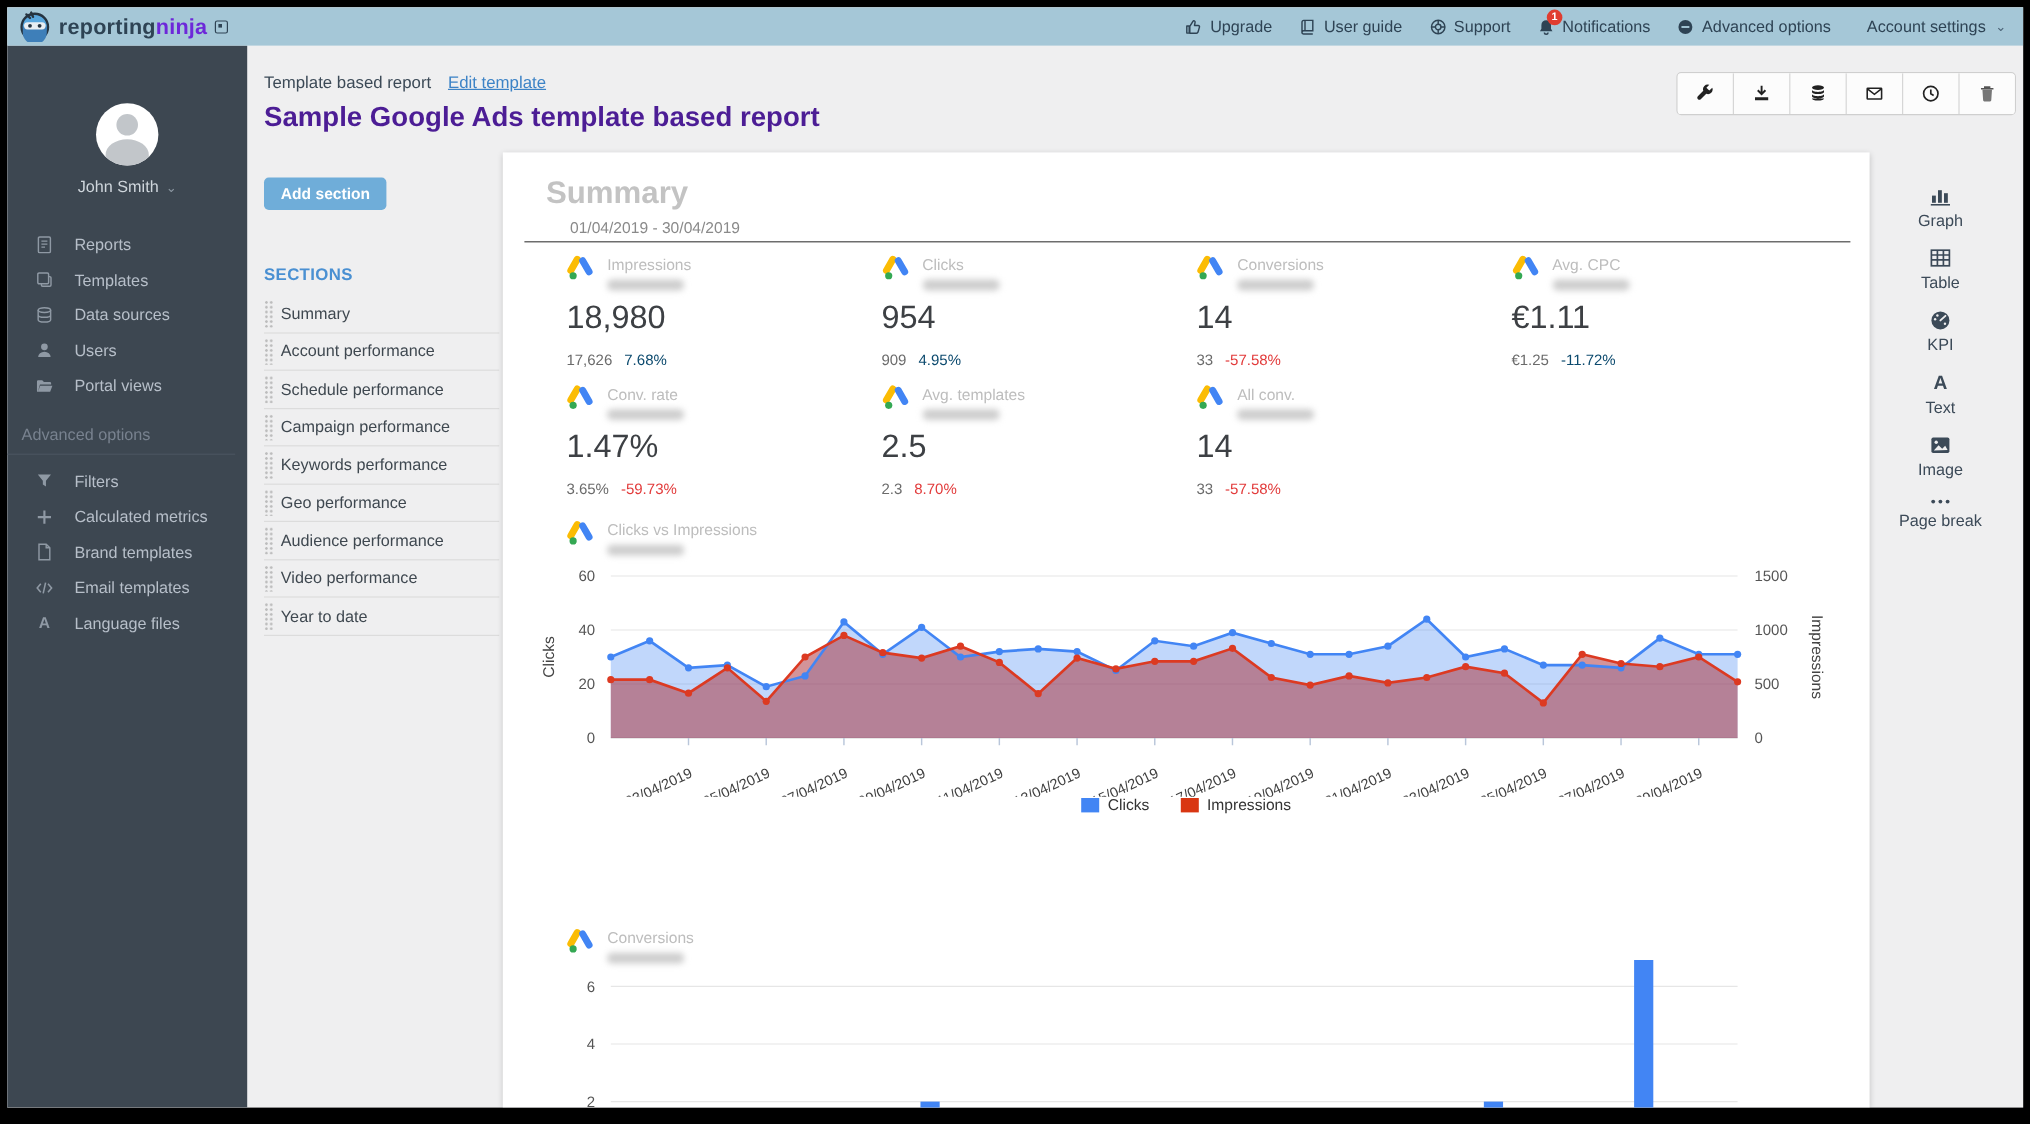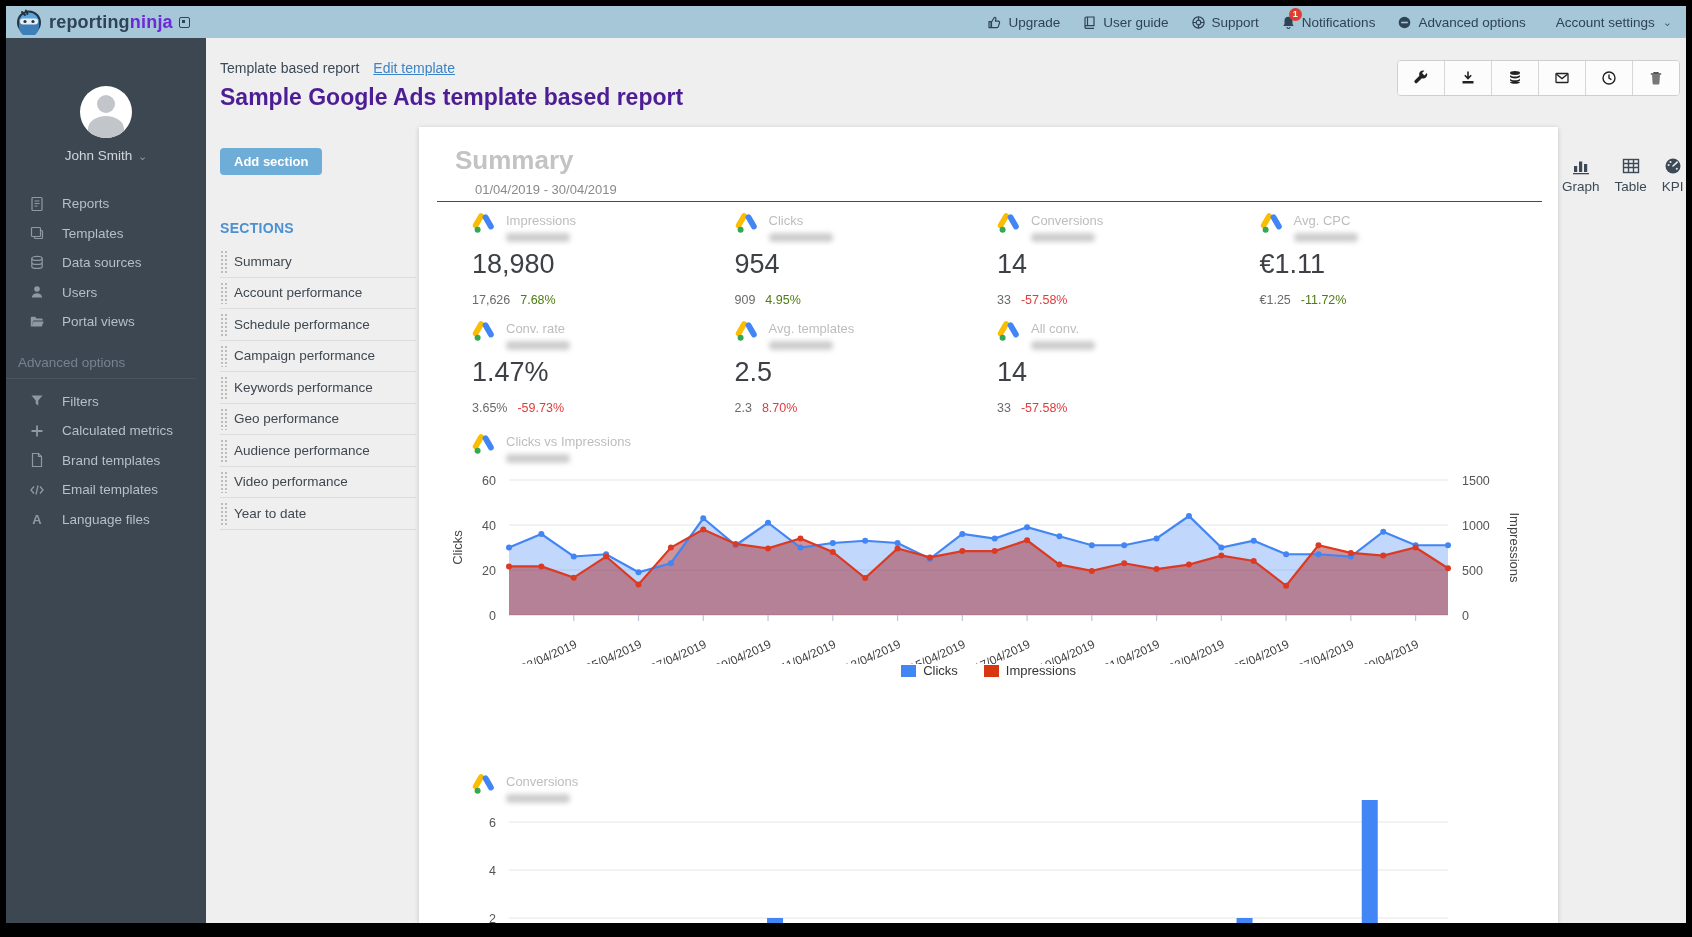--- a/index.html
+++ b/index.html
@@ -48,28 +48,28 @@
   .r-date{position:absolute;left:56px;top:55px;font-size:13px;color:#8a8a8a;}
   .r-rule{position:absolute;left:18px;right:16px;top:74px;border-top:1px solid #4a4a4a;}
   .kpi-grid{position:absolute;left:53px;top:84px;width:1050px;display:grid;grid-template-columns:repeat(4,1fr);row-gap:4px;}
   .kpi{height:104px;position:relative;}
   .kpi-h{display:flex;align-items:flex-start;gap:8px;}
   .kpi-label{font-size:13px;color:#bdbdbd;margin-top:2px;}
   .blob{width:64px;height:9px;background:#cdcdcd;border-radius:4px;filter:blur(2.5px);margin-top:5px;}
   .kpi-val{position:absolute;left:0;top:38px;font-size:27px;color:#3d4044;}
   .kpi-prev{position:absolute;left:0;top:82px;font-size:12.5px;color:#6b6b6b;}
   .kpi-prev .pct{margin-left:10px;}
-  .pos{color:#4d7c0f;} .neg{color:#e23b3b;}
+  .pos{color:#0c4a6e;} .neg{color:#e23b3b;}
   .chart-h{position:absolute;display:flex;gap:8px;align-items:flex-start;}
   .chart-title{font-size:13px;color:#bdbdbd;margin-top:2px;}
   .legend{position:absolute;left:0;right:0;top:536px;display:flex;justify-content:center;gap:26px;font-size:13px;color:#333;}
   .lg{display:flex;align-items:center;gap:7px;}
   .sw{width:15px;height:12px;display:inline-block;}
   
-  .rail{position:absolute;right:14px;top:116px;width:110px;display:flex;flex-direction:row;align-items:center;gap:15px;}
+  .rail{position:absolute;right:14px;top:116px;width:110px;display:flex;flex-direction:column;align-items:center;gap:15px;}
   .rail-item{display:flex;flex-direction:column;align-items:center;gap:4px;color:#3c4a58;font-size:13.5px;cursor:pointer;}
   svg text{font-family:"Liberation Sans",sans-serif;}
 </style>
 </head>
 <body>
 
 <div class="screen">
 
   <div class="topbar">
     <div class="brand">

